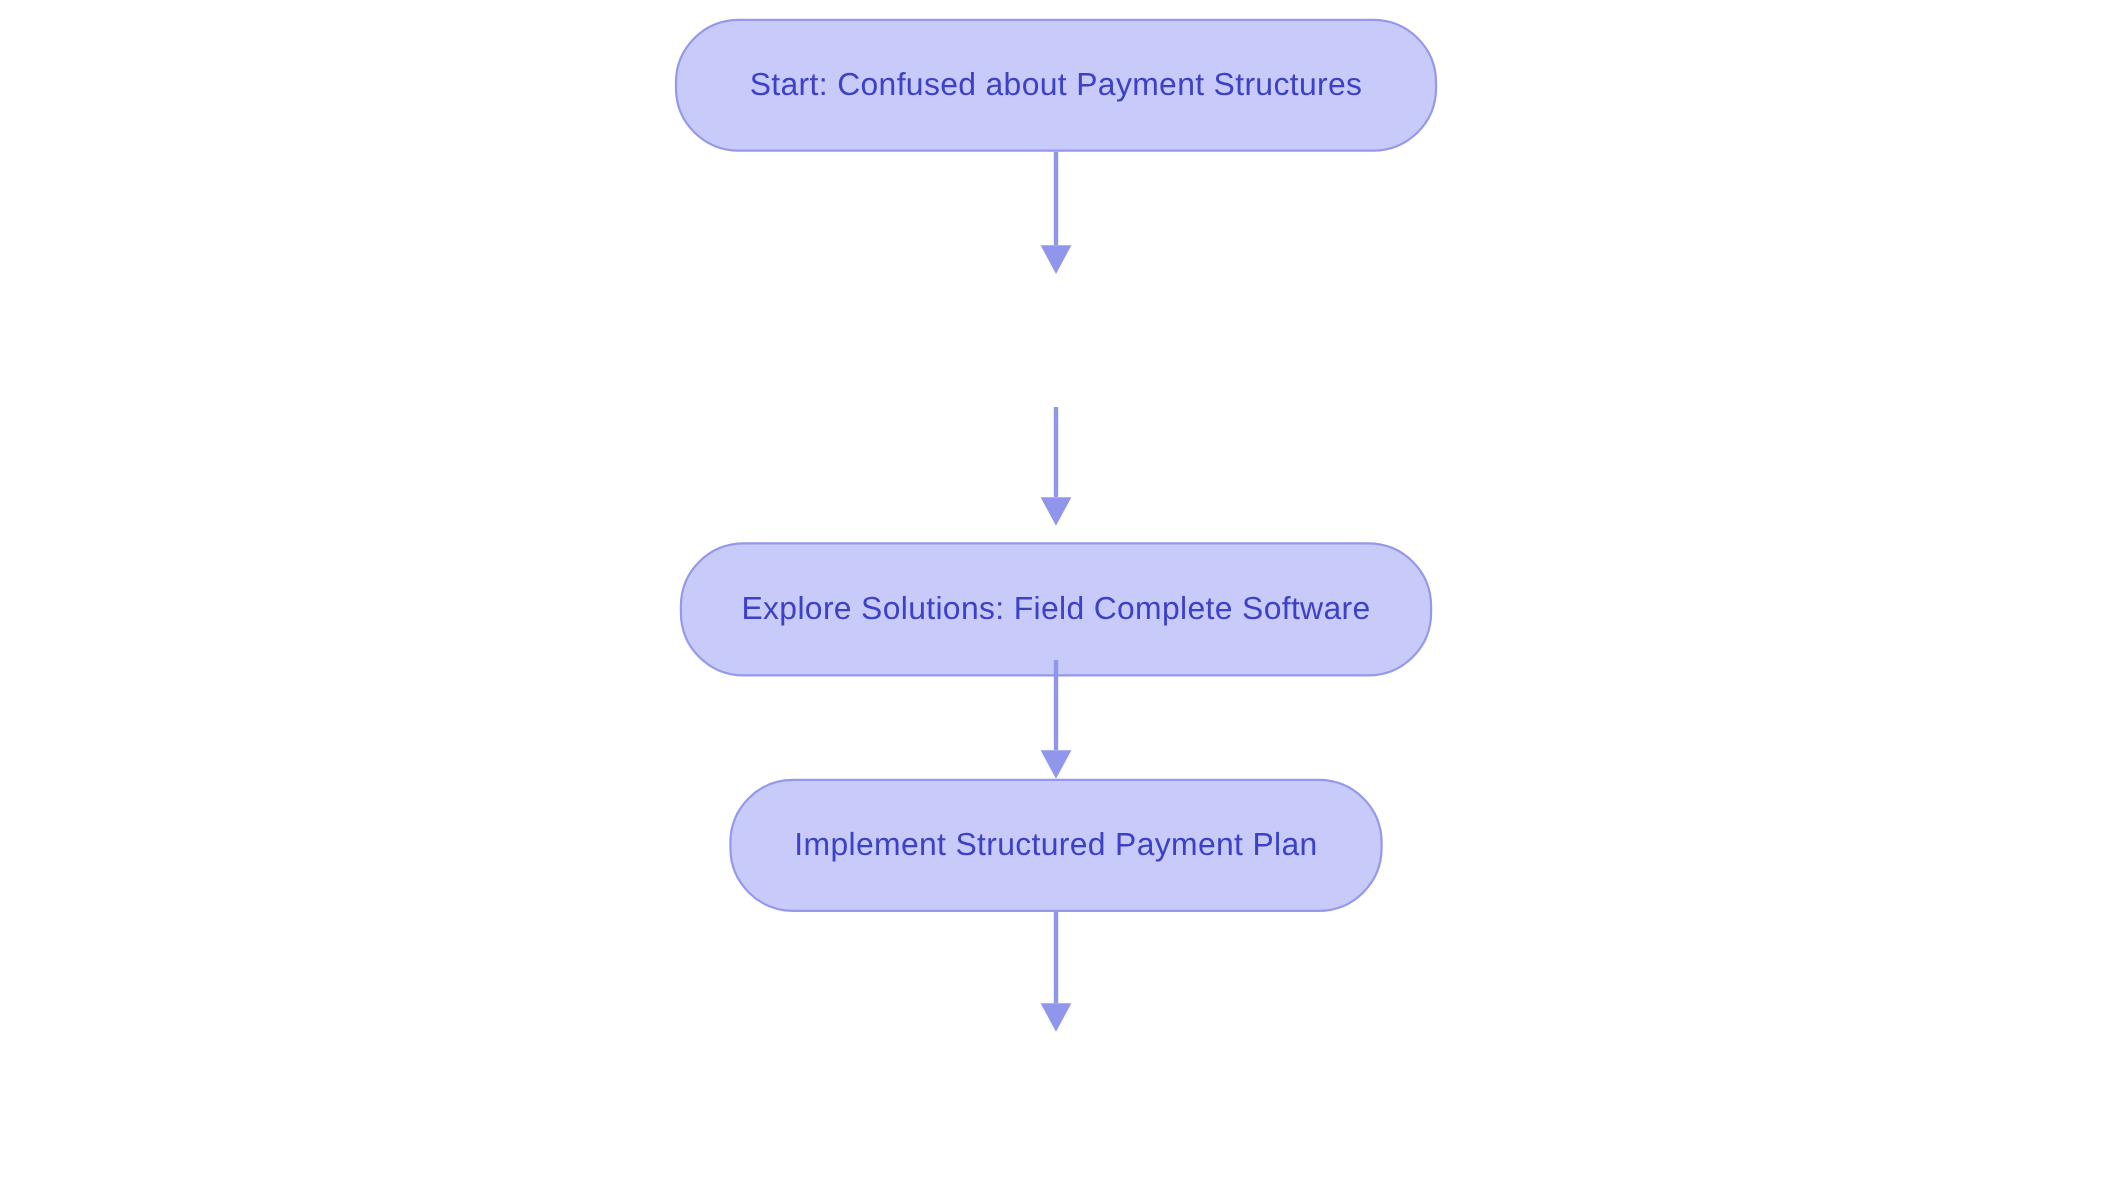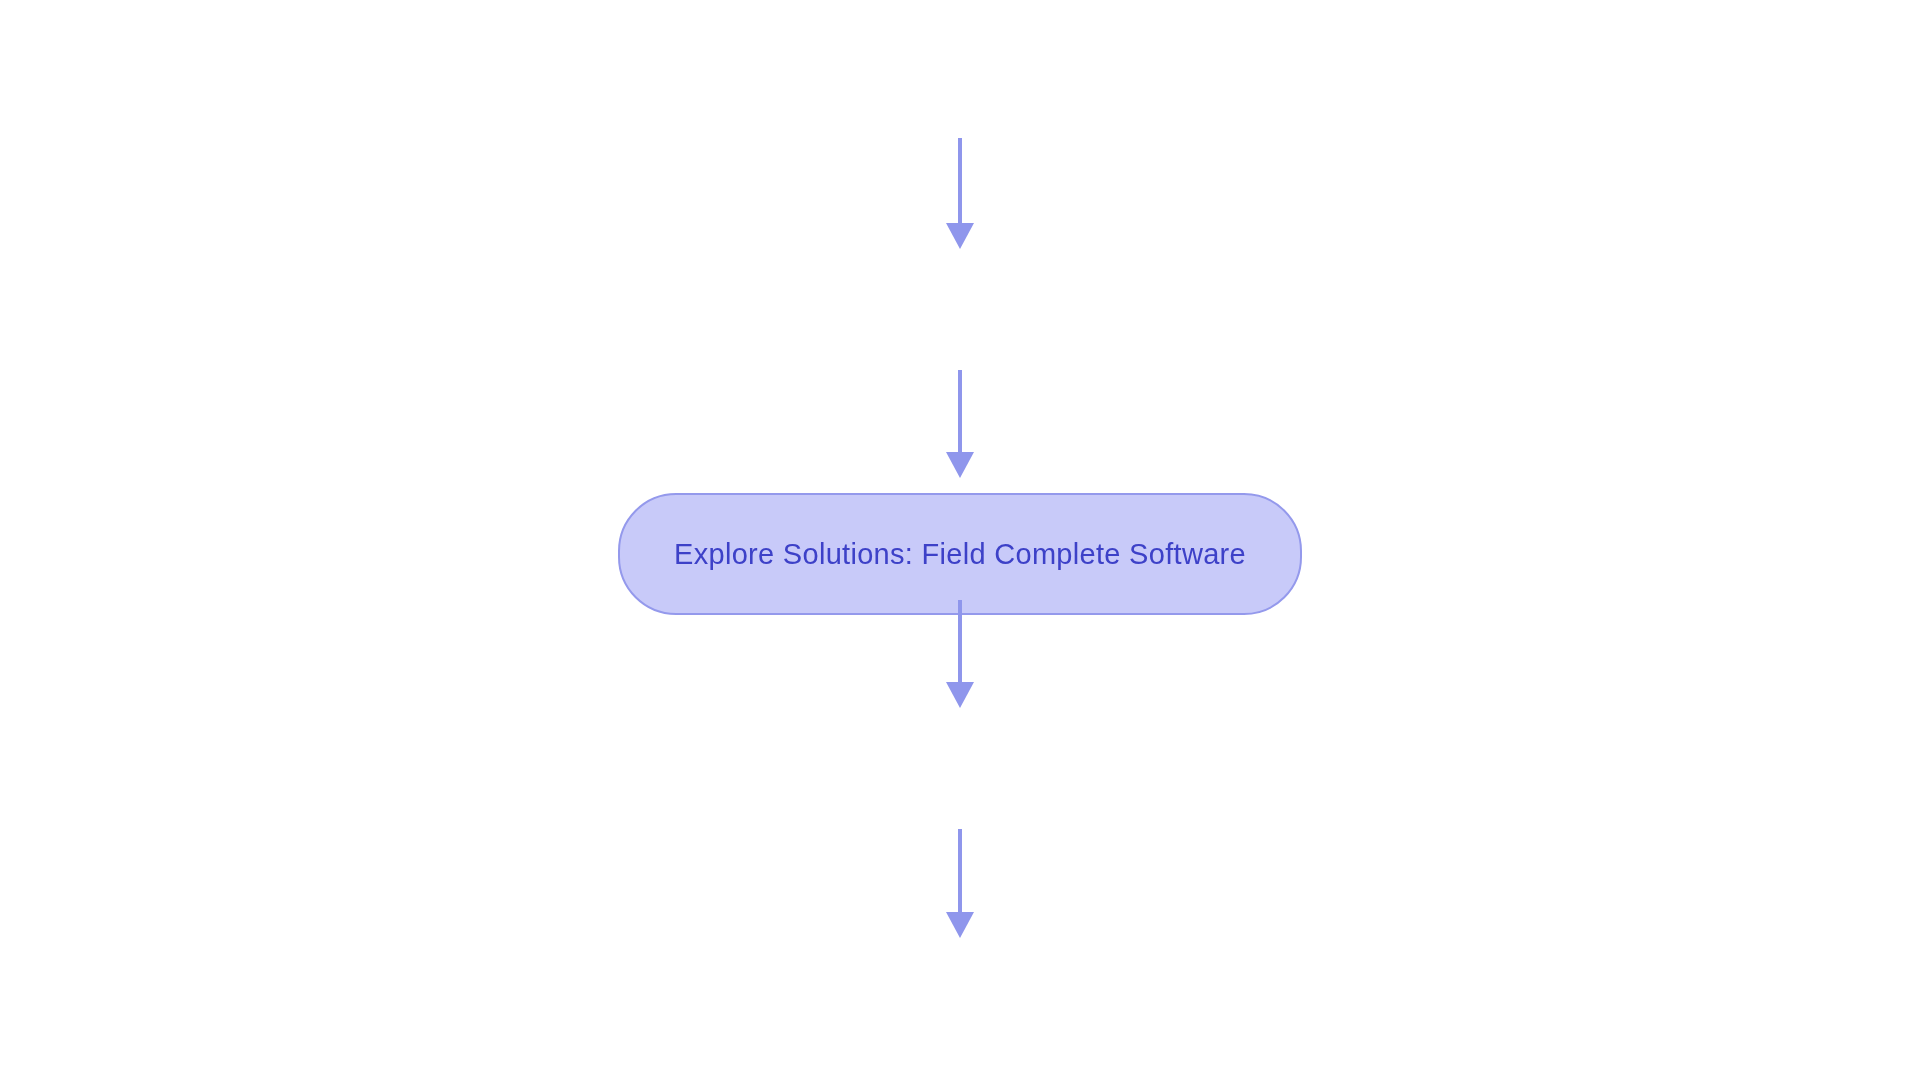--- a/index.html
+++ b/index.html
@@ -69,20 +69,23 @@
     border-left: 14px solid transparent;
     border-right: 14px solid transparent;
     border-top: 26px solid var(--arrow);
   }
 </style>
 </head>
 <body>
 
 <div class="canvas">
 
+  <div class="flow-node n0">
+    <span class="node-label">Start: Confused about Payment Structures</span>
+  </div>
 
   <div class="flow-arrow a0">
     <div class="arrow-shaft"></div>
     <div class="arrow-head"></div>
   </div>
 
 
   <div class="flow-arrow a1">
     <div class="arrow-shaft"></div>
     <div class="arrow-head"></div>
@@ -90,20 +93,23 @@
 
   <div class="flow-node n2">
     <span class="node-label">Explore Solutions: Field Complete Software</span>
   </div>
 
   <div class="flow-arrow a2">
     <div class="arrow-shaft"></div>
     <div class="arrow-head"></div>
   </div>
 
+  <div class="flow-node n3">
+    <span class="node-label">Implement Structured Payment Plan</span>
+  </div>
 
   <div class="flow-arrow a3">
     <div class="arrow-shaft"></div>
     <div class="arrow-head"></div>
   </div>
 
 
 </div>
 
 </body></html>

